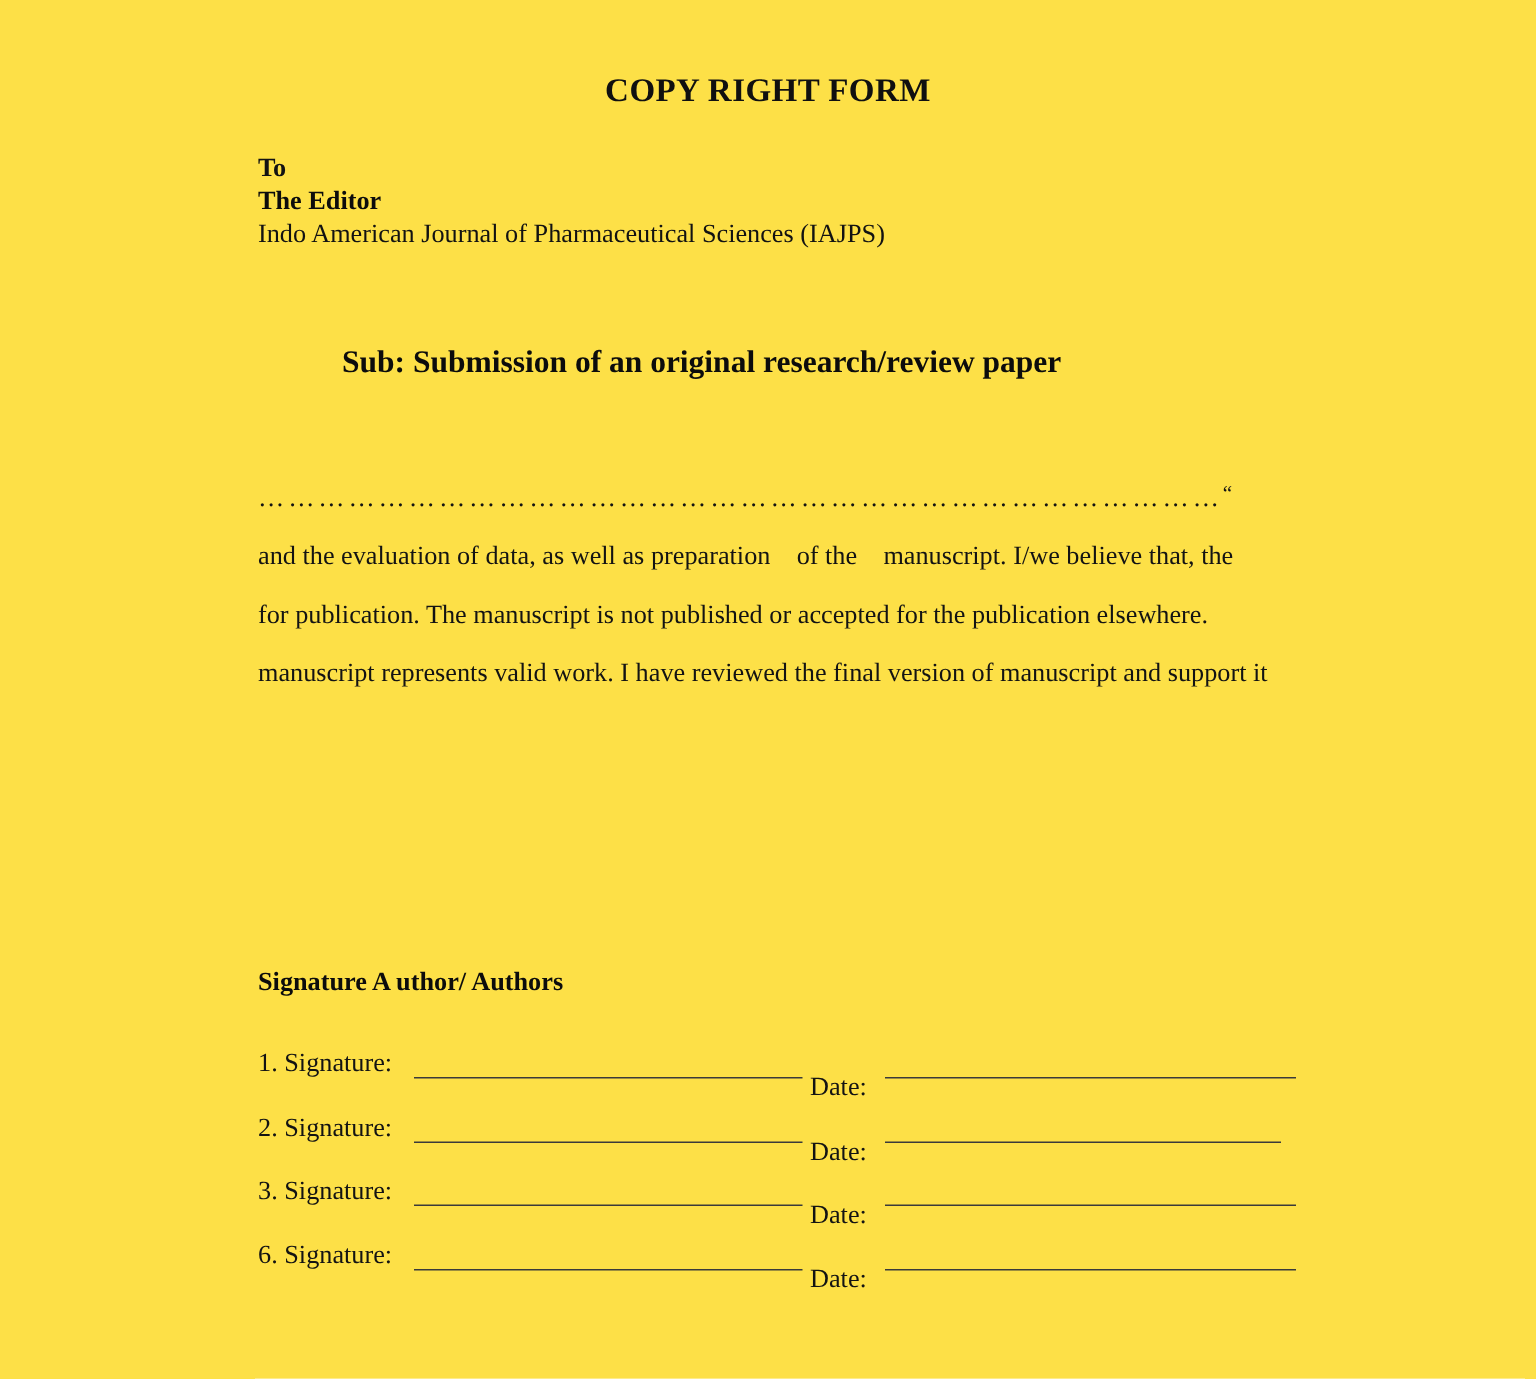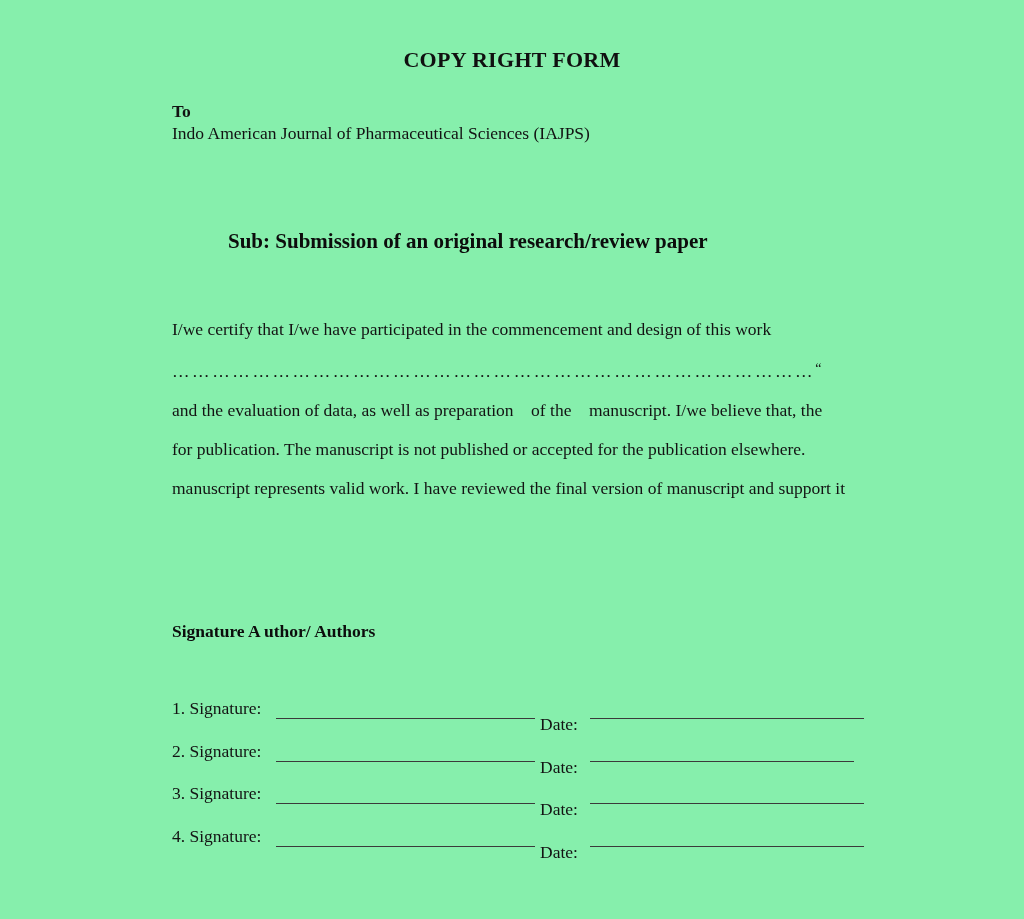--- a/index.html
+++ b/index.html
@@ -12,21 +12,21 @@
     height: 919px;
     position: relative;
     font-family: "Liberation Serif", "DejaVu Serif", serif;
     color: #0d0d0d;
     overflow: hidden;
   }
 
   .page {
     position: absolute;
     inset: 0;
-    background: #86efac;
+    background: #fde047;
   }
 
   
   .doc-title {
     position: absolute;
     top: 47px;
     left: 0;
     width: 1024px;
     text-align: center;
     font-size: 22px;
@@ -90,21 +90,21 @@
   }
   .line-dots2 {
     display: block;
     white-space: nowrap;
     overflow: hidden;
   }
 
   
   .sig-heading {
     position: absolute;
-    top: 621px;
+    top: 644px;
     left: 172px;
     font-size: 17.5px;
     font-weight: bold;
     color: #0c0c0c;
   }
 
   
   .sig-rows {
     position: absolute;
     top: 698px;
@@ -148,27 +148,27 @@
 </style>
 </head>
 <body>
 
 <div class="page">
 
   <div class="doc-title">COPY RIGHT FORM</div>
 
   <div class="addressee">
     <div class="line-to">To</div>
+    <div class="line-editor">The Editor</div>
     <div class="line-journal">Indo American Journal of Pharmaceutical Sciences (IAJPS)</div>
   </div>
 
   <div class="subject">Sub: Submission of an original research/review paper</div>
 
   <div class="body-block">
-    <div class="body-line">I/we certify that I/we have participated in the commencement and design of this work</div>
 
 
     <div class="line-dots2">
       <span class="dot-leader">……………………………………………………………………………………</span><span class="quote-hi">“</span>
     </div>
 
     <div class="body-line">and the evaluation of data, as well as preparation    of the    manuscript. I/we believe that, the</div>
     <div class="body-line">for publication. The manuscript is not published or accepted for the publication elsewhere.</div>
     <div class="body-line">manuscript represents valid work. I have reviewed the final version of manuscript and support it</div>
   </div>
@@ -192,21 +192,21 @@
     </div>
 
     <div class="sig-row" data-row="3">
       <span class="sig-label">3. Signature:</span>
       <span class="sig-rule"></span>
       <span class="date-label">Date:</span>
       <span class="date-rule"></span>
     </div>
 
     <div class="sig-row" data-row="4">
-      <span class="sig-label">4. Signature:</span>
+      <span class="sig-label">6. Signature:</span>
       <span class="sig-rule"></span>
       <span class="date-label">Date:</span>
       <span class="date-rule"></span>
     </div>
 
   </div>
 
 </div>
 
 </body></html>

